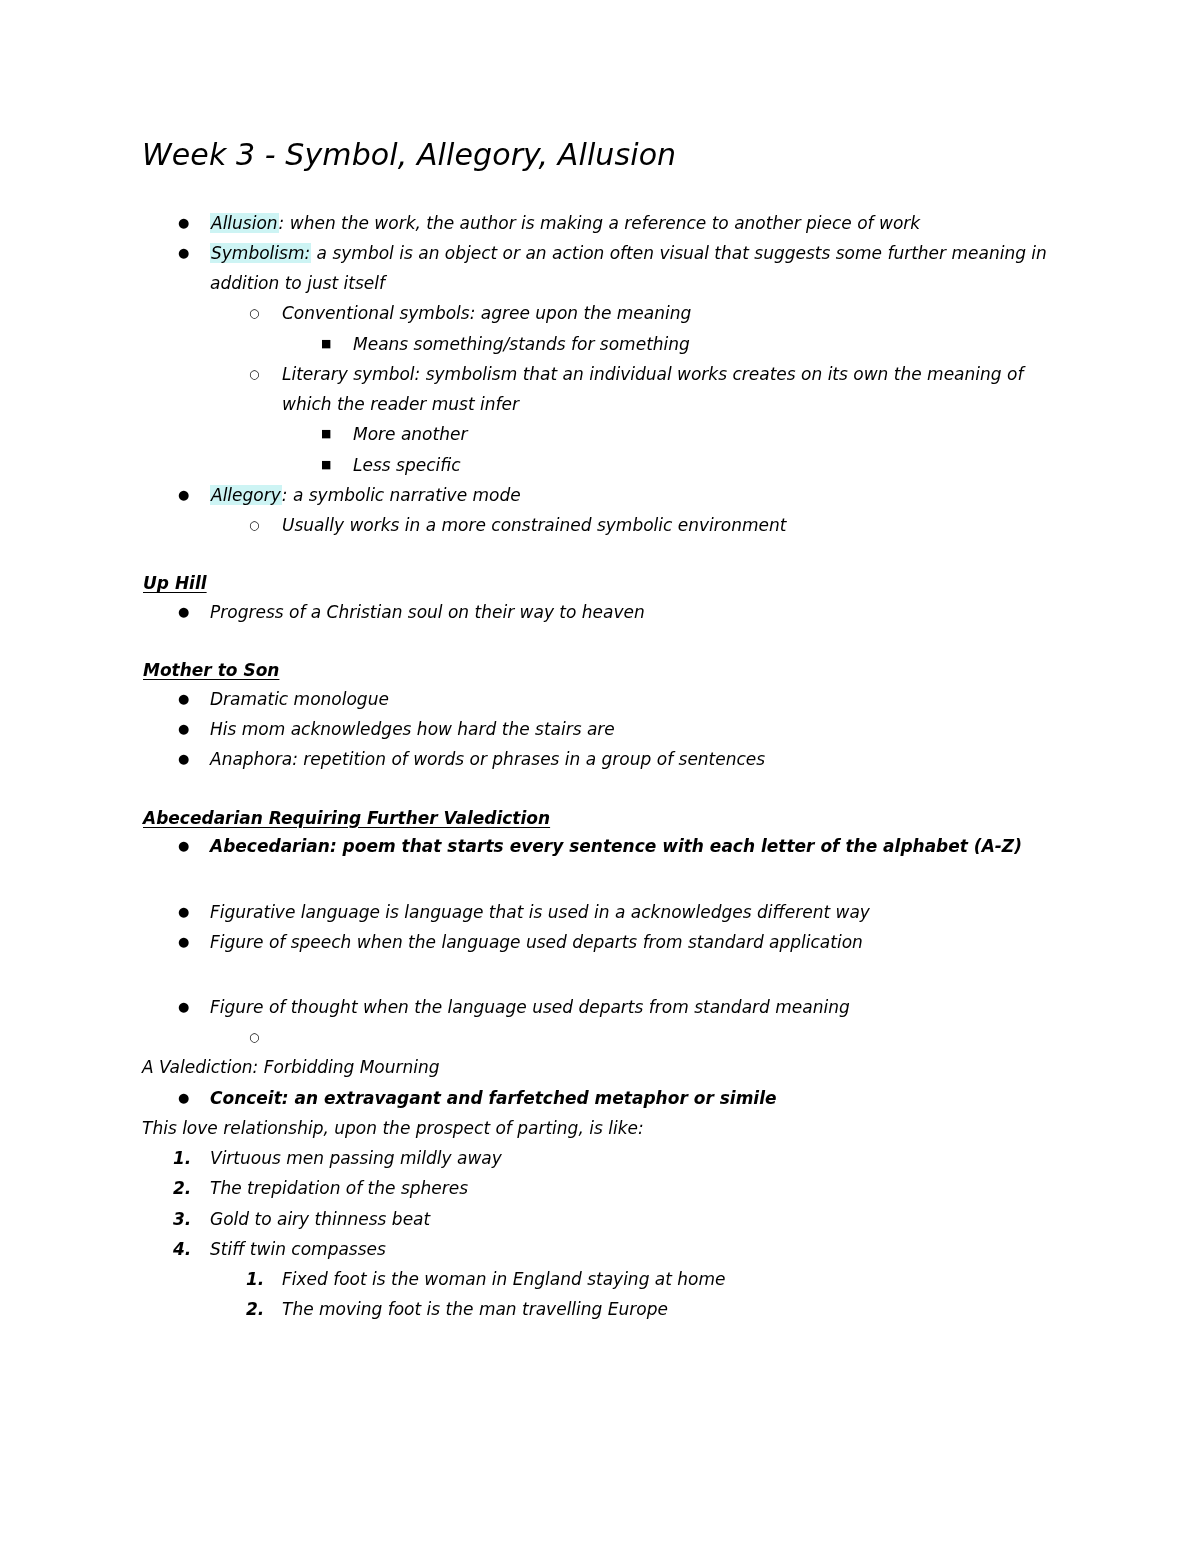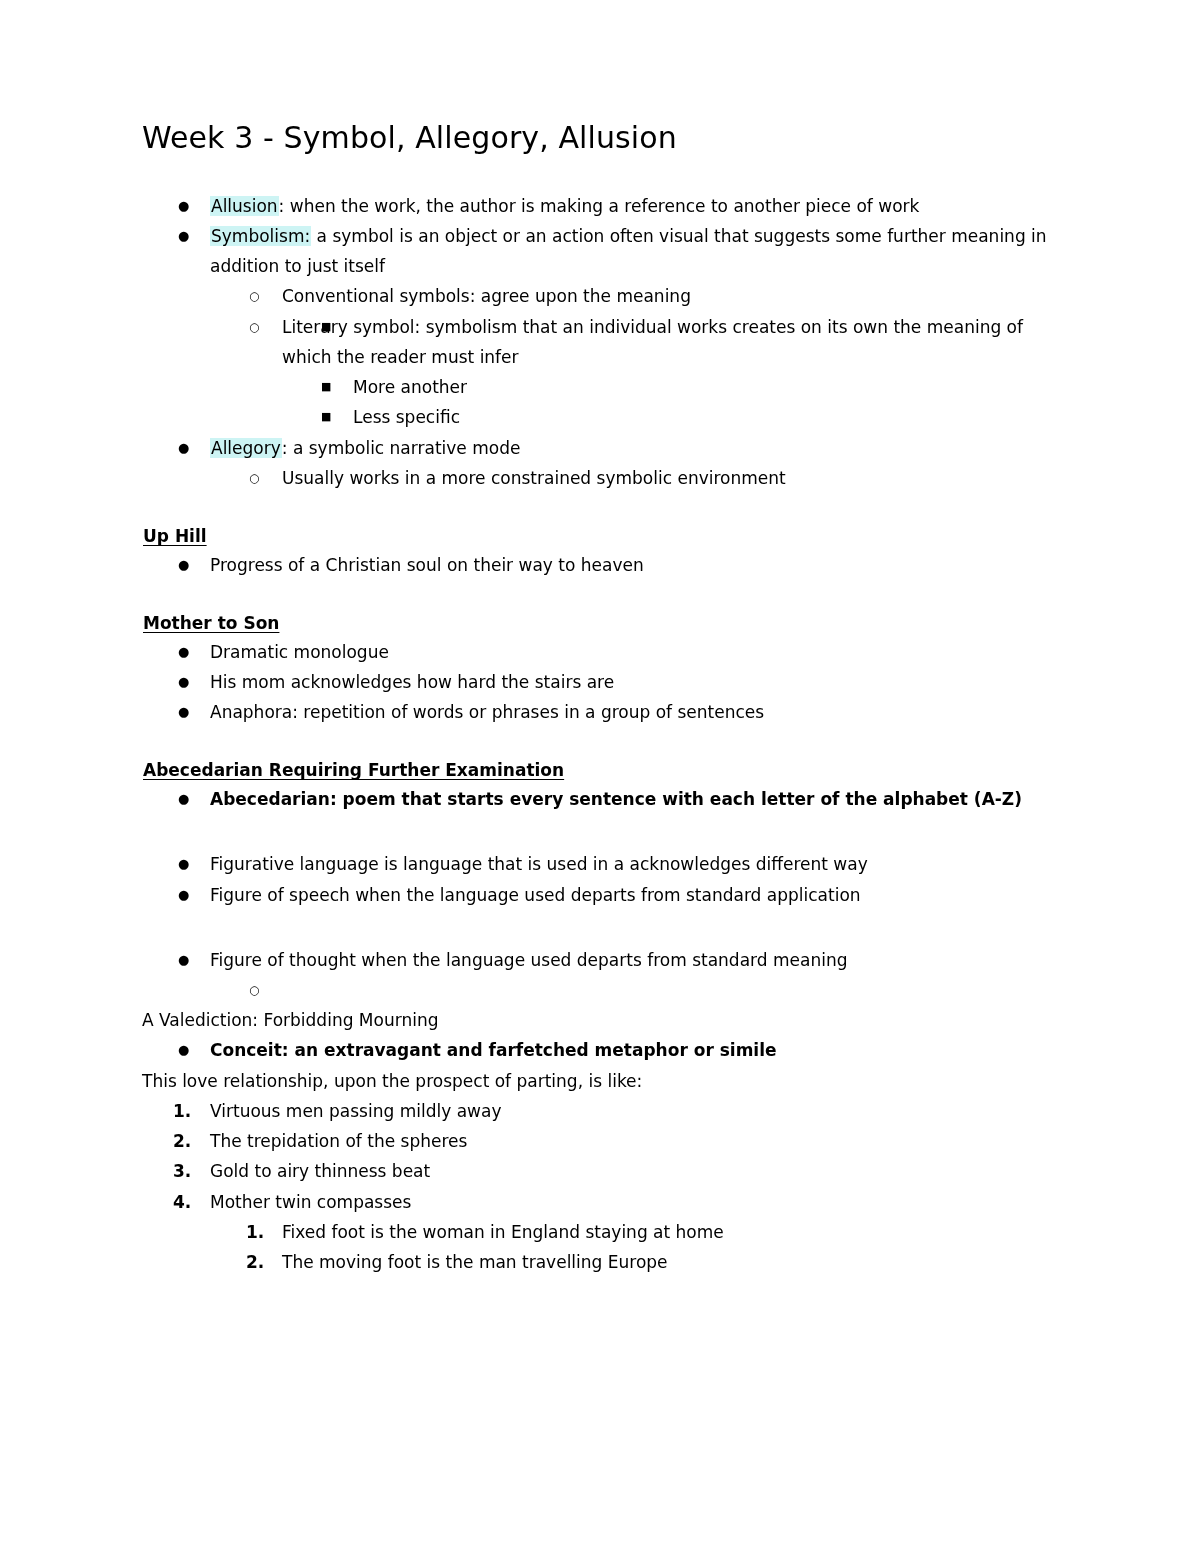--- a/index.html
+++ b/index.html
@@ -17,22 +17,23 @@
     width: 1200px;
     height: 1553px;
     background: #ffffff;
     box-sizing: border-box;
     padding: 0;
     overflow: hidden;
   }
   .doc-body {
     position: absolute;
     left: 142px;
-    top: 120px;
+    top: 137px;
     width: 920px;
+    font-style: italic;
   }
 
   
   .doc-title {
     font-size: 30px;
     font-weight: 400;
     line-height: 1.22;
     letter-spacing: 0.1px;
     margin: 0 0 34px 0;
     white-space: nowrap;
@@ -126,20 +127,21 @@
       </li>
 
       <ul class="lvl l2">
         <li class="item">
           <span class="marker">○</span>
           <span class="txt">Conventional symbols: agree upon the meaning</span>
         </li>
         <ul class="lvl l3">
           <li class="item">
             <span class="marker">■</span>
+            <span class="txt">Means something/stands for something</span>
           </li>
         </ul>
         <li class="item">
           <span class="marker">○</span>
           <span class="txt">Literary symbol: symbolism that an individual works creates on its own the meaning of which the reader must infer</span>
         </li>
         <ul class="lvl l3">
           <li class="item">
             <span class="marker">■</span>
             <span class="txt">More another</span>
@@ -197,21 +199,21 @@
           <span class="marker">●</span>
           <span class="txt">Anaphora: repetition of words or phrases in a group of sentences</span>
         </li>
       </ul>
     </div>
 
     <div class="spacer-md"></div>
 
     <div class="block">
       <div>
-        <span class="sec-head">Abecedarian Requiring Further Examination</span>
+        <span class="sec-head">Abecedarian Requiring Further Valediction</span>
       </div>
       <ul class="lvl l1">
         <li class="item">
           <span class="marker">●</span>
           <span class="txt bold">Abecedarian: poem that starts every sentence with each letter of the alphabet (A-Z)</span>
         </li>
       </ul>
       <div class="empty-bullet-gap"></div>
       <ul class="lvl l1">
         <li class="item">
@@ -256,21 +258,21 @@
         <li class="item">
           <span class="marker">2.</span>
           <span class="txt">The trepidation of the spheres</span>
         </li>
         <li class="item">
           <span class="marker">3.</span>
           <span class="txt">Gold to airy thinness beat</span>
         </li>
         <li class="item">
           <span class="marker">4.</span>
-          <span class="txt">Mother twin compasses</span>
+          <span class="txt">Stiff twin compasses</span>
         </li>
         <ol class="lvl n2">
           <li class="item">
             <span class="marker">1.</span>
             <span class="txt">Fixed foot is the woman in England staying at home</span>
           </li>
           <li class="item">
             <span class="marker">2.</span>
             <span class="txt">The moving foot is the man travelling Europe</span>
           </li>

